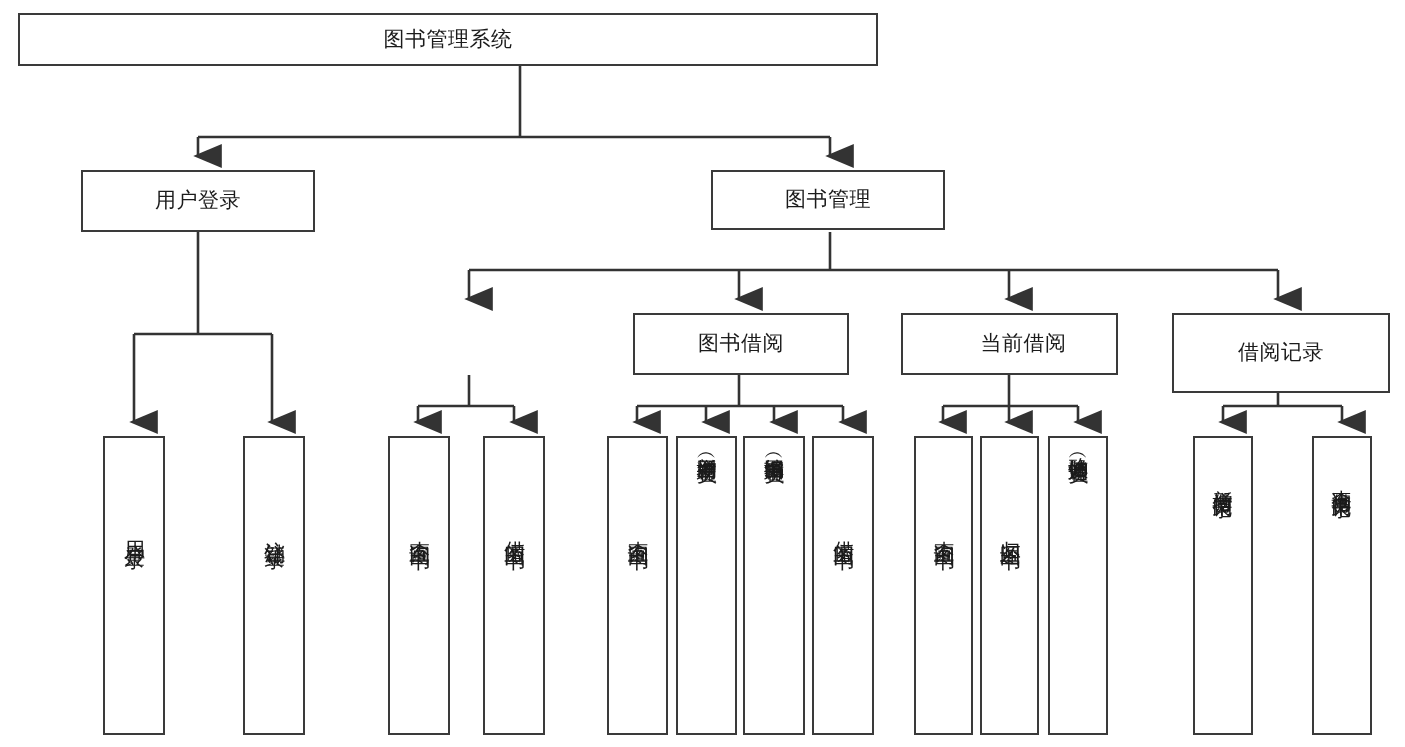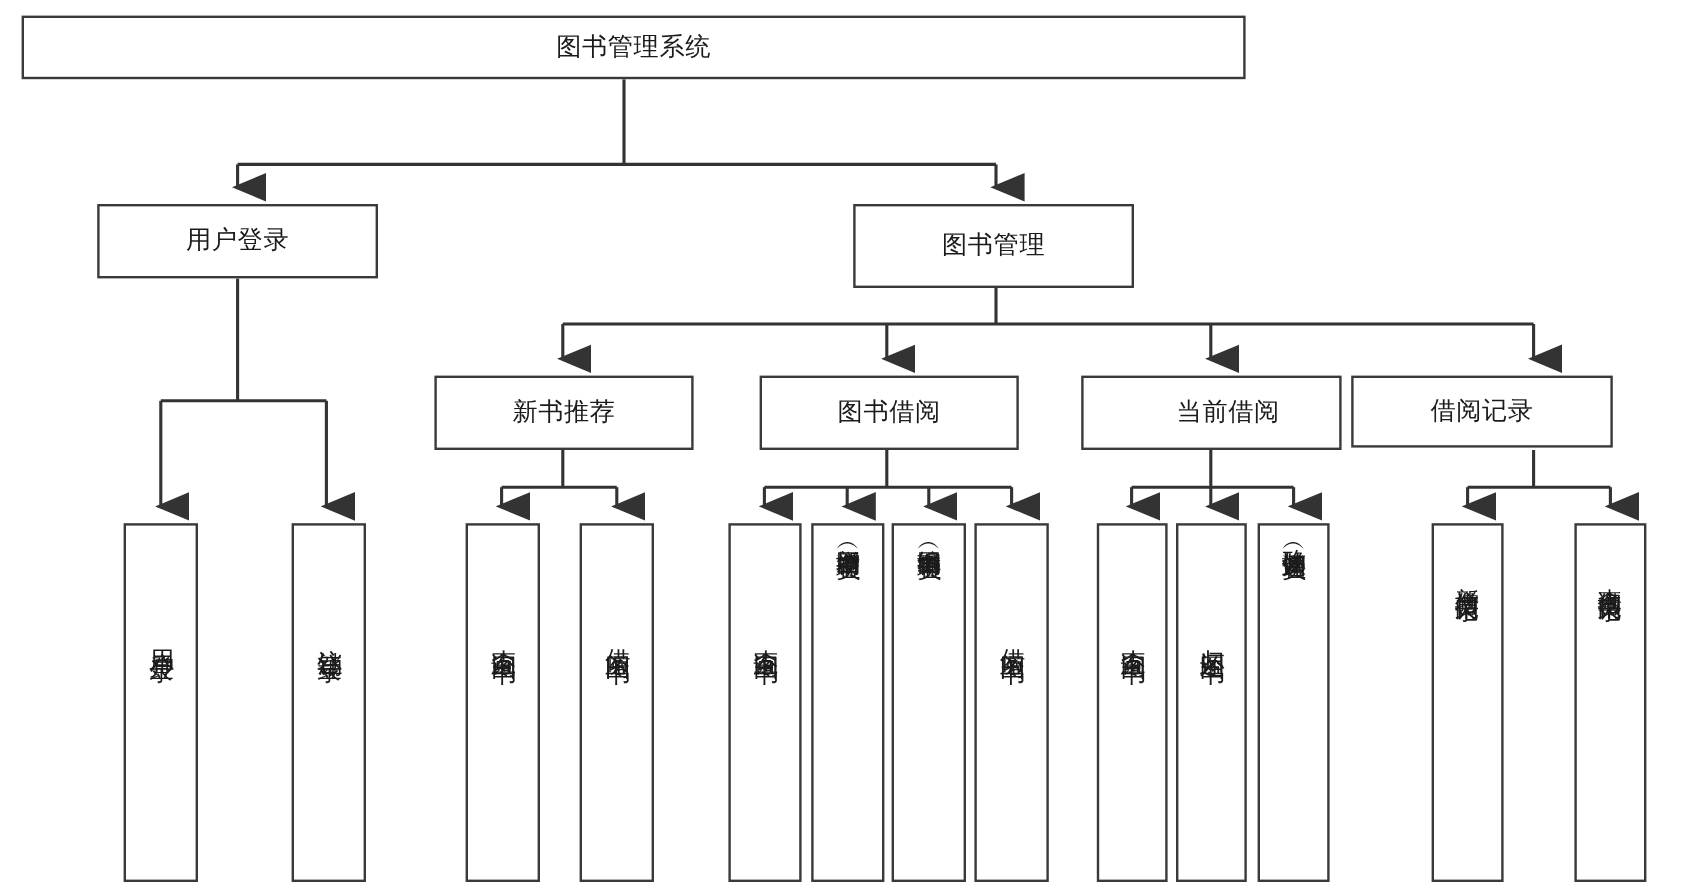--- a/index.html
+++ b/index.html
@@ -127,41 +127,38 @@
       <path d="M 1009 406 L 1009 422" marker-end="url(#arrow)"></path>
       <path d="M 1078 406 L 1078 422" marker-end="url(#arrow)"></path>
 
       <path d="M 1278 375 L 1278 406"></path>
       <path d="M 1223 406 L 1342 406"></path>
       <path d="M 1223 406 L 1223 422" marker-end="url(#arrow)"></path>
       <path d="M 1342 406 L 1342 422" marker-end="url(#arrow)"></path>
     </g>
   </svg>
 
-  <div class="node horiz" style="left:18px; top:13px; width:1020px; height:53px;">
+  <div class="node horiz" style="left:18px; top:13px; width:860px; height:53px;">
     <span class="label">图书管理系统</span>
   </div>
 
   <div class="node horiz" style="left:81px; top:170px; width:234px; height:62px;">
     <span class="label">用户登录</span>
   </div>
-  <div class="node horiz" style="left:711px; top:170px; width:234px; height:70px;">
+  <div class="node horiz" style="left:711px; top:170px; width:234px; height:60px;">
     <span class="label">图书管理</span>
   </div>
 
-  <div class="node horiz" style="left:362px; top:313px; width:216px; height:62px;">
-    <span class="label">新书推荐</span>
-  </div>
   <div class="node horiz" style="left:633px; top:313px; width:216px; height:62px;">
     <span class="label">图书借阅</span>
   </div>
   <div class="node horiz" style="left:901px; top:313px; width:217px; height:62px;padding-left:28px;">
     <span class="label">当前借阅</span>
   </div>
-  <div class="node horiz" style="left:1126px; top:313px; width:218px; height:60px;">
+  <div class="node horiz" style="left:1172px; top:313px; width:218px; height:80px;">
     <span class="label">借阅记录</span>
   </div>
 
   <div class="node vert" style="left:103px; top:436px; width:62px; height:299px; padding-top:86px;">
     <span class="label">用户登录</span>
   </div>
   <div class="node vert" style="left:243px; top:436px; width:62px; height:299px; padding-top:86px;">
     <span class="label">注销登录</span>
   </div>
 

